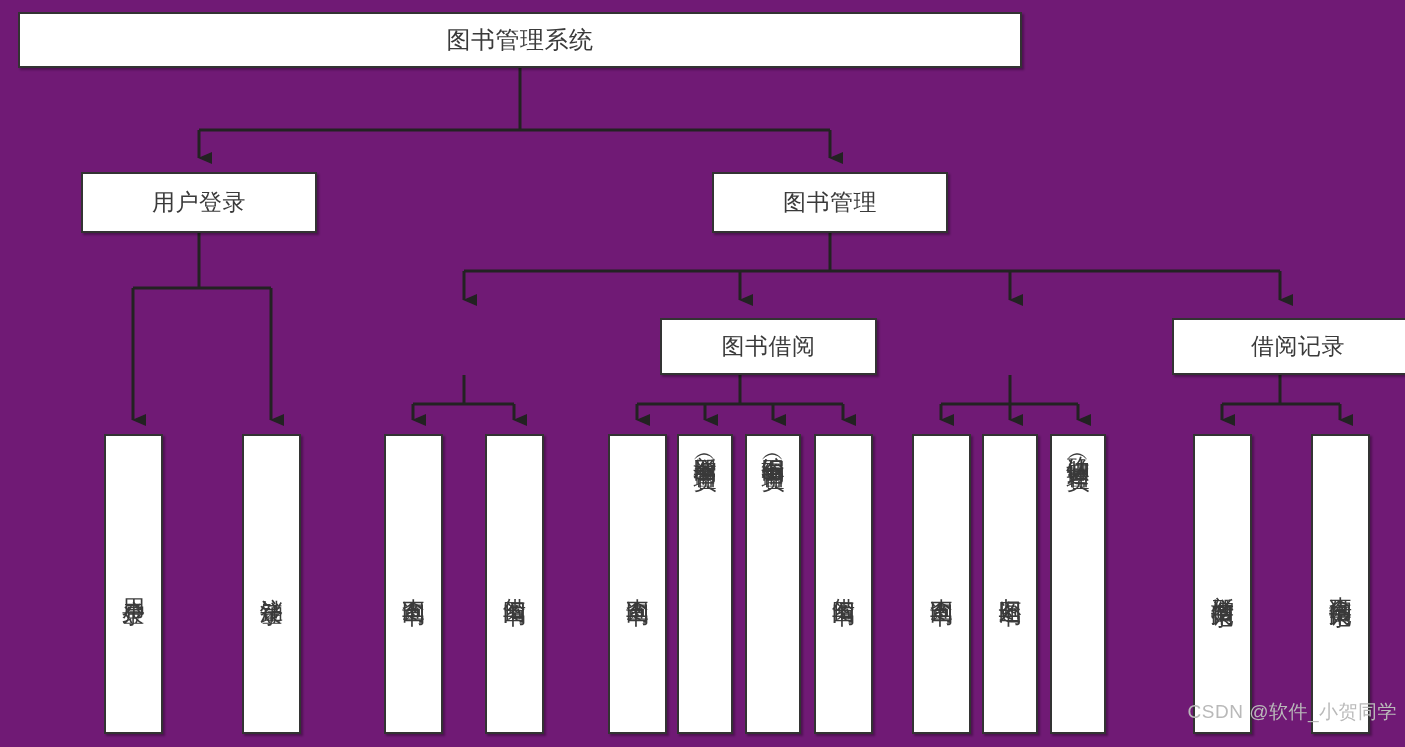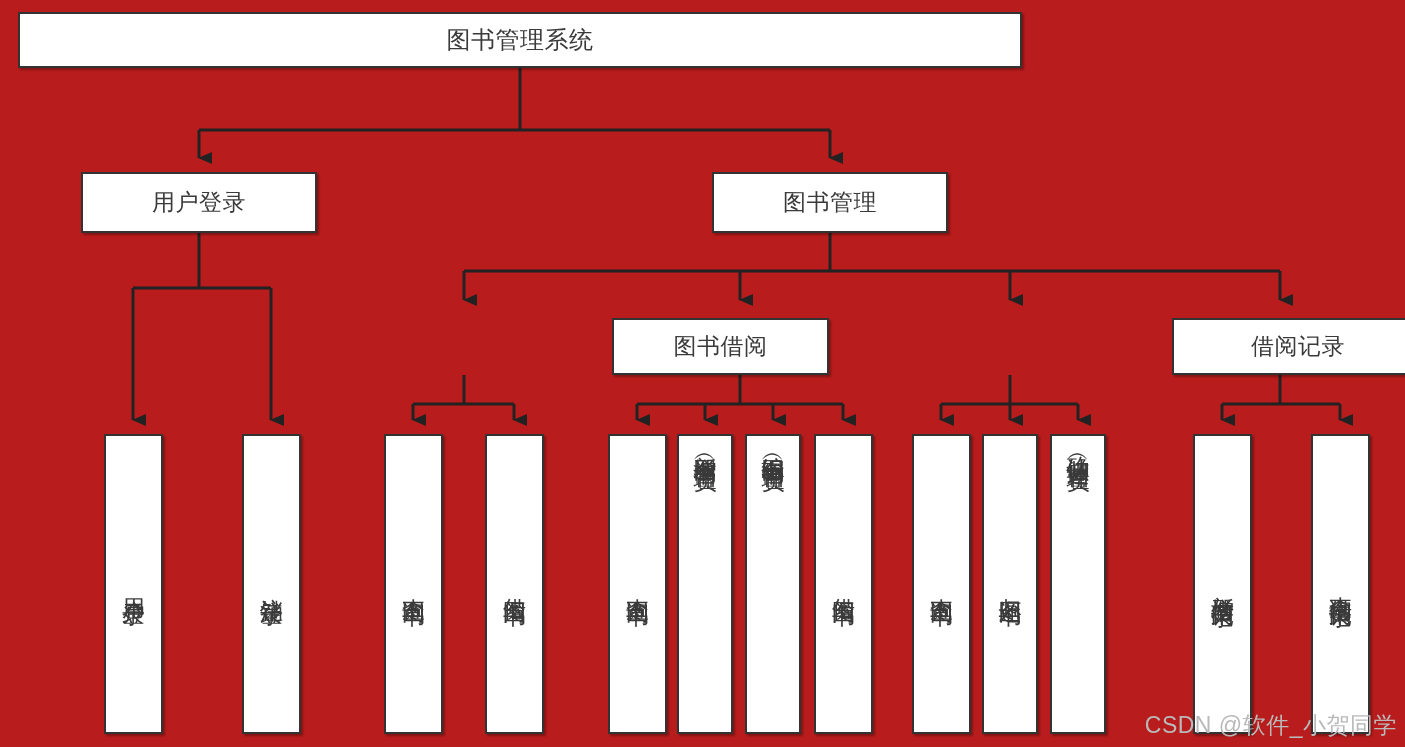--- a/index.html
+++ b/index.html
@@ -7,21 +7,21 @@
     padding: 0;
     background: #ffffff;
   }
   body {
     font-family: "Liberation Sans", "DejaVu Sans", sans-serif;
   }
   #canvas {
     position: relative;
     width: 1405px;
     height: 747px;
-    background: #b91c1c;
+    background: #701a75;
     overflow: hidden;
   }
   #connectors {
     position: absolute;
     left: 0;
     top: 0;
     width: 1405px;
     height: 747px;
   }
   .node {
@@ -66,22 +66,22 @@
   .node.vert.tall-text {
     padding-top: 2px;
   }
   .node.vert.mid-text {
     align-items: center;
     padding-top: 0;
   }
   #watermark {
     position: absolute;
     right: 8px;
-    bottom: 6px;
-    font-size: 23px;
+    bottom: 22px;
+    font-size: 19px;
     color: #b9b9b9;
     letter-spacing: 0.5px;
     z-index: 5;
     white-space: nowrap;
     pointer-events: none;
     margin-left: 8px;
   }
 </style>
 </head>
 <body>
@@ -144,21 +144,21 @@
 
   <div class="node horiz" style="left:81px; top:172px; width:236px; height:61px;">
     <span class="node-label">用户登录</span>
   </div>
 
   <div class="node horiz" style="left:712px; top:172px; width:236px; height:61px;">
     <span class="node-label">图书管理</span>
   </div>
 
 
-  <div class="node horiz" style="left:612px; top:318px; width:217px; height:57px;">
+  <div class="node horiz" style="left:660px; top:318px; width:217px; height:57px;">
     <span class="node-label">图书借阅</span>
   </div>
 
 
   <div class="node horiz" style="left:1172px; top:318px; width:252px; height:57px;">
     <span class="node-label">借阅记录</span>
   </div>
 
   <div class="node vert mid-text" style="left:104px; top:434px; width:59px; height:300px;">
     <span class="node-label">用户登录</span>

